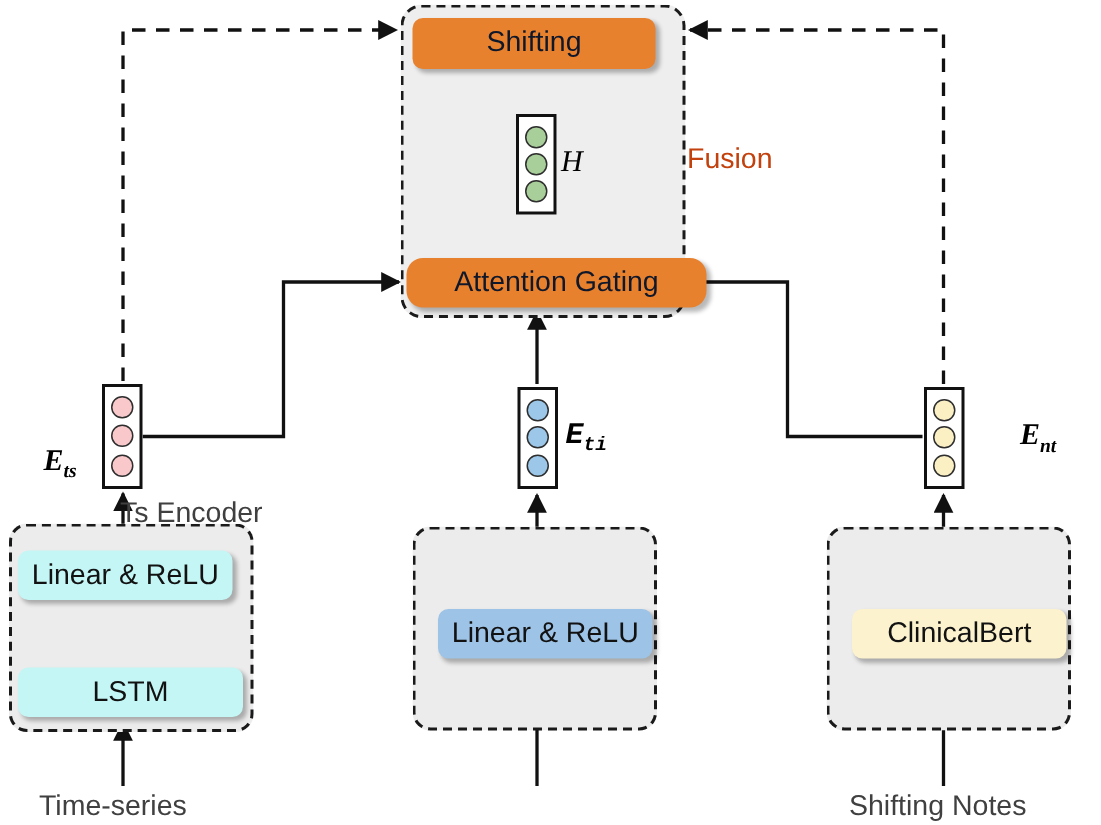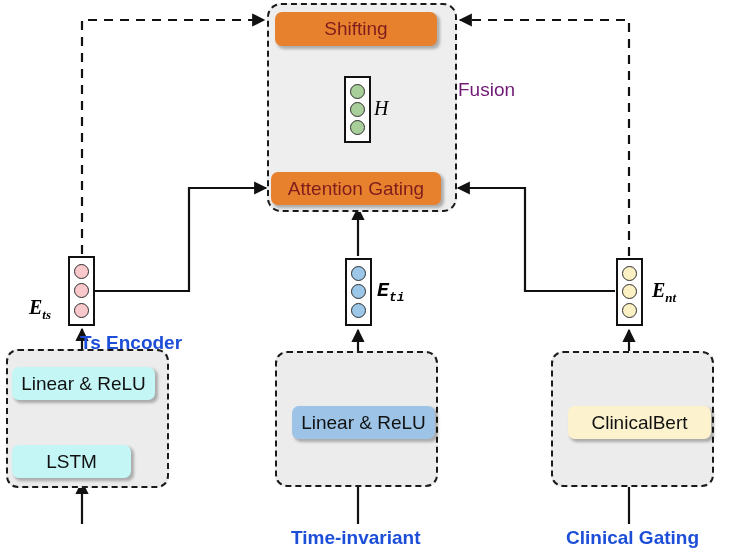--- a/index.html
+++ b/index.html
@@ -34,59 +34,59 @@
     width: 190px;
     height: 209px;
     background: #eeeeee;
     border: 2.5px dashed #1a1a1a;
     border-radius: 14px;
     box-sizing: border-box;
   }
   .fusion-label {
     position: absolute;
     left: 458px;
-    top: 79px;
+    top: 96px;
     font-size: 19px;
-    color: #701a75;
+    color: #c2410c;
     white-space: nowrap;
   }
 
   
   .pill {
     position: absolute;
     border-radius: 7px;
     box-sizing: border-box;
     display: flex;
     align-items: center;
     justify-content: center;
     box-shadow: 2.5px 2.5px 3px rgba(0,0,0,0.28);
     font-size: 19px;
     white-space: nowrap;
   }
   .pill.orange {
     background: #E8812E;
-    color: #7f1d1d;
+    color: #0f172a;
   }
   .pill.cyan {
     background: #C4F6F6;
     color: #121212;
   }
   .pill.blue {
     background: #9DC3E6;
     color: #121212;
   }
   .pill.cream {
     background: #FDF2CE;
     color: #121212;
   }
 
   #shifting  { left: 275px; top: 12px;  width: 162px; height: 34px; }
-  #attention { left: 271px; top: 172px; width: 170px; height: 33px; }
+  #attention { left: 271px; top: 172px; width: 200px; height: 33px; border-radius: 11px; }
   #linear-relu-ts { left: 12px;  top: 367px; width: 143px; height: 33px; }
-  #lstm           { left: 12px;  top: 445px; width: 119px; height: 33px; }
+  #lstm           { left: 12px;  top: 445px; width: 150px; height: 33px; }
   #linear-relu-ti { left: 292px; top: 406px; width: 143px; height: 33px; }
   #clinicalbert   { left: 568px; top: 406px; width: 143px; height: 33px; }
 
   
   .encoder-box {
     position: absolute;
     background: #ececec;
     border: 2.5px dashed #1a1a1a;
     border-radius: 12px;
     box-sizing: border-box;
@@ -134,30 +134,29 @@
     font-size: 20px;
     color: #000;
     white-space: nowrap;
   }
   .math sub {
     font-size: 13px;
     font-weight: bold;
   }
   #lbl-ets { left: 29px;  top: 296px; }
   #lbl-eti { left: 377px; top: 279px; font-family: Liberation Mono, monospace; }
-  #lbl-ent { left: 652px; top: 279px; }
+  #lbl-ent { left: 680px; top: 279px; }
   #lbl-h   { left: 374px; top: 97px;  font-weight: normal; }
 
   
   .plain {
     position: absolute;
     font-size: 19px;
-    color: #1d4ed8;
-    white-space: nowrap;
-    font-weight: bold;
+    color: #404040;
+    white-space: nowrap;
   }
   #lbl-ts-enc { left: 80px;  top: 332px; }
   #lbl-ti-enc { left: 357px; top: 332px; }
   #lbl-nt-enc { left: 629px; top: 332px; }
 
   #lbl-in-ts { left: 26px;  top: 527px; }
   #lbl-in-ti { left: 291px; top: 527px; }
   #lbl-in-nt { left: 566px; top: 527px; }
 </style>
 </head>
@@ -231,16 +230,16 @@
   <div class="math" id="lbl-ets"><span>E</span><sub>ts</sub></div>
 
   <div class="math" id="lbl-eti"><span>E</span><sub>ti</sub></div>
 
   <div class="math" id="lbl-ent"><span>E</span><sub>nt</sub></div>
 
   <div class="math" id="lbl-h">H</div>
 
   <div class="plain" id="lbl-ts-enc">Ts Encoder</div>
 
-  <div class="plain" id="lbl-in-ti">Time-invariant</div>
-  <div class="plain" id="lbl-in-nt">Clinical Gating</div>
+  <div class="plain" id="lbl-in-ts">Time-series</div>
+  <div class="plain" id="lbl-in-nt">Shifting Notes</div>
 
 </div>
 
 </body></html>

